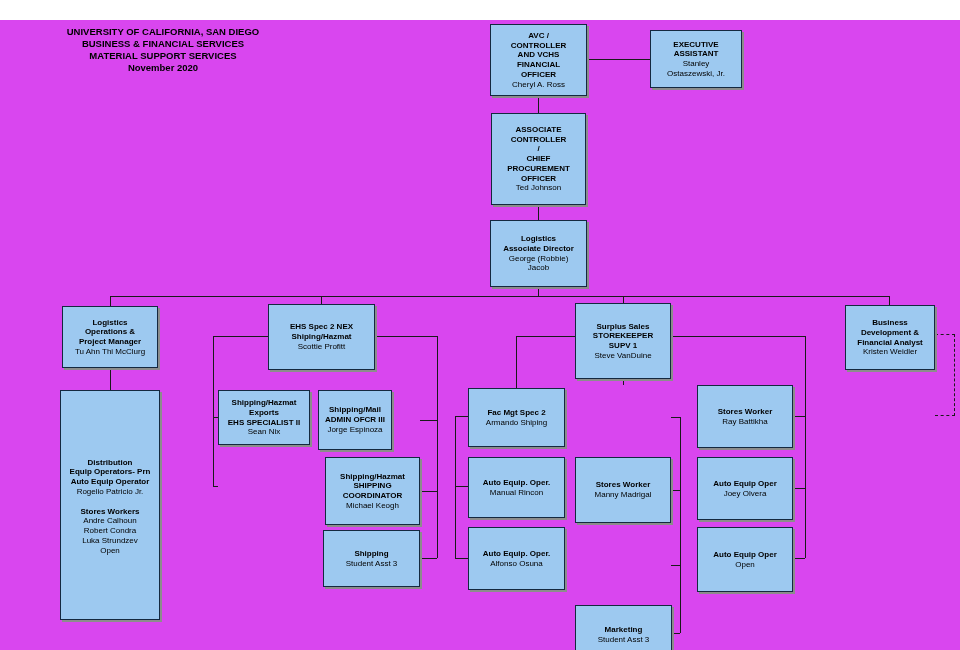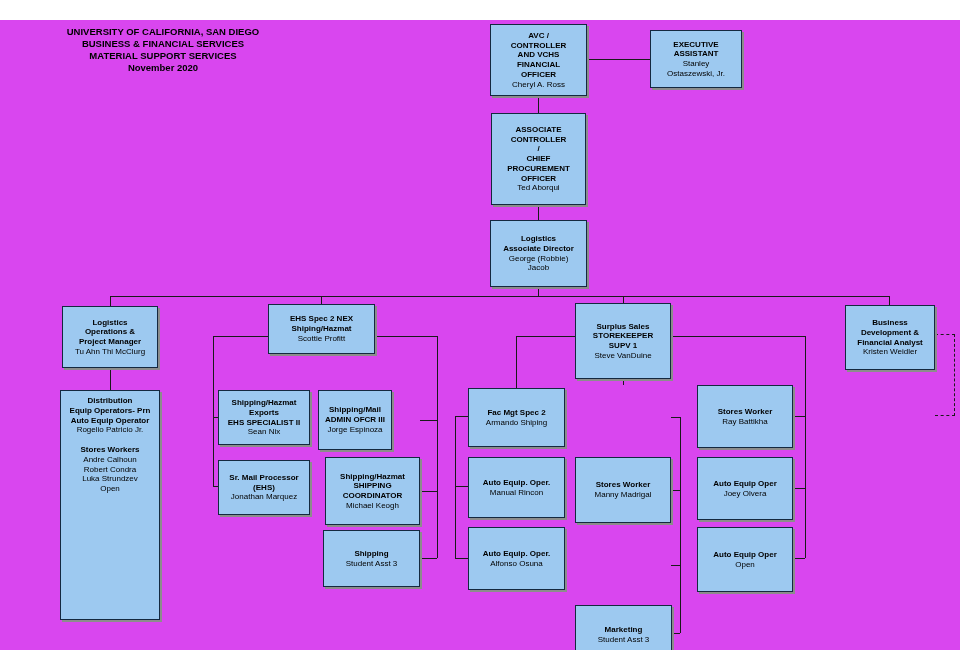--- a/index.html
+++ b/index.html
@@ -13,21 +13,21 @@
   }
   .box{
     position:absolute;background:var(--box-fill,#9DC9F0);
     border:1.5px solid var(--box-border,#14283F);
     box-shadow:2px 2px 0 #8c8c8c;
     display:flex;flex-direction:column;align-items:center;justify-content:center;
     text-align:center;font-size:8px;line-height:1.22;padding:2px;box-sizing:border-box;
   }
   .t{font-weight:bold;white-space:pre-line;}
   .n{white-space:pre-line;}
-  .dist{justify-content:flex-start;padding-top:5px;}
+  .dist{justify-content:center;padding-top:5px;}
   .line{position:absolute;background:var(--line-color,#1A1A1A);}
   .dash-h{position:absolute;height:0;border-top:1.5px dashed var(--line-color,#1A1A1A);background:none;}
   .dash-v{position:absolute;width:0;border-left:1.5px dashed var(--line-color,#1A1A1A);background:none;}
 </style>
 </head>
 <body>
 
 <div id="canvas">
 
   <div id="org-header">UNIVERSITY OF CALIFORNIA, SAN DIEGO
@@ -91,38 +91,38 @@
 Ostaszewski, Jr.</div>
   </div>
 
   <div class="box" style="left:491px;top:93px;width:95px;height:92px">
     <div class="t">ASSOCIATE
 CONTROLLER
 /
 CHIEF
 PROCUREMENT
 OFFICER</div>
-    <div class="n">Ted Aborqui</div>
+    <div class="n">Ted Johnson</div>
   </div>
 
   <div class="box" style="left:490px;top:200px;width:97px;height:67px">
     <div class="t">Logistics
 Associate Director</div>
     <div class="n">George (Robbie)
 Jacob</div>
   </div>
 
   <div class="box" style="left:62px;top:286px;width:96px;height:62px">
     <div class="t">Logistics
 Operations &amp;
 Project Manager</div>
     <div class="n">Tu Ahn Thi McClurg</div>
   </div>
 
-  <div class="box" style="left:268px;top:284px;width:107px;height:50px">
+  <div class="box" style="left:268px;top:284px;width:107px;height:66px">
     <div class="t">EHS Spec 2 NEX
 Shiping/Hazmat</div>
     <div class="n">Scottie Profitt</div>
   </div>
 
   <div class="box" style="left:575px;top:283px;width:96px;height:76px">
     <div class="t">Surplus Sales
 STOREKEEPER
 SUPV 1</div>
     <div class="n">Steve VanDuine</div>
@@ -150,25 +150,20 @@
       </div>
   </div>
 
   <div class="box" style="left:218px;top:370px;width:92px;height:55px">
     <div class="t">Shipping/Hazmat
 Exports
 EHS SPECIALIST II</div>
     <div class="n">Sean Nix</div>
   </div>
 
-  <div class="box" style="left:218px;top:440px;width:92px;height:55px">
-    <div class="t">Sr. Mail Processor
-(EHS)</div>
-    <div class="n">Jonathan Marquez</div>
-  </div>
 
   <div class="box" style="left:318px;top:370px;width:74px;height:60px">
     <div class="t">Shipping/Mail
 ADMIN OFCR III</div>
     <div class="n">Jorge Espinoza</div>
   </div>
 
   <div class="box" style="left:325px;top:437px;width:95px;height:68px">
     <div class="t">Shipping/Hazmat
 SHIPPING

